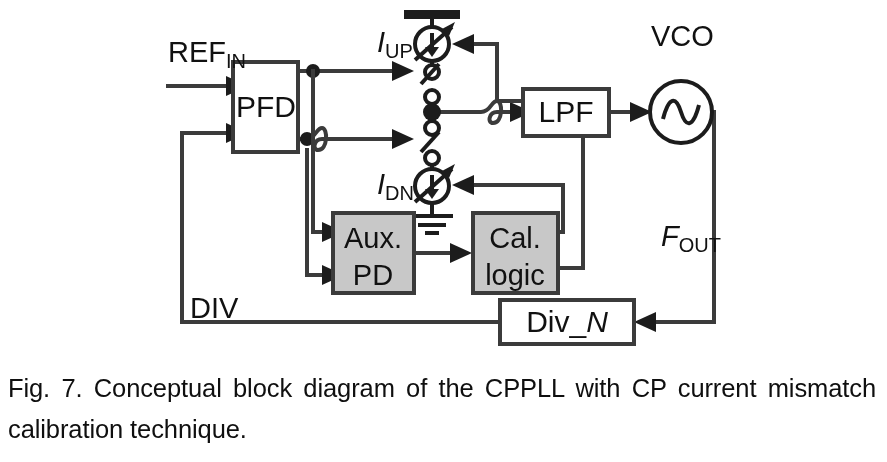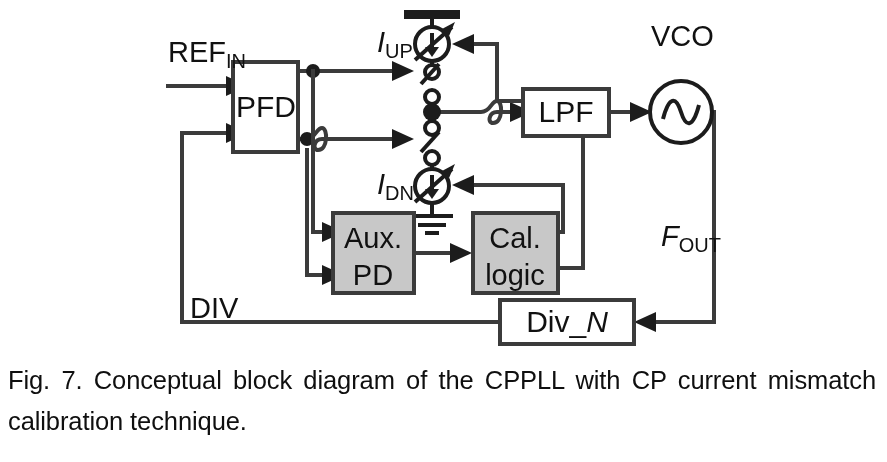--- a/index.html
+++ b/index.html
@@ -25,21 +25,21 @@
     position: absolute;
     left: 0;
     top: 0;
     width: 887px;
     height: 360px;
     display: block;
   }
   .caption {
     position: absolute;
     left: 8px;
-    top: 360px;
+    top: 368px;
     width: 868px;
     font-family: "Liberation Sans", sans-serif;
     font-size: 25.5px;
     line-height: 41px;
     letter-spacing: -0.1px;
     color: #0f0f0f;
     text-align: justify;
     text-align-last: left;
     white-space: pre-wrap;
   }

